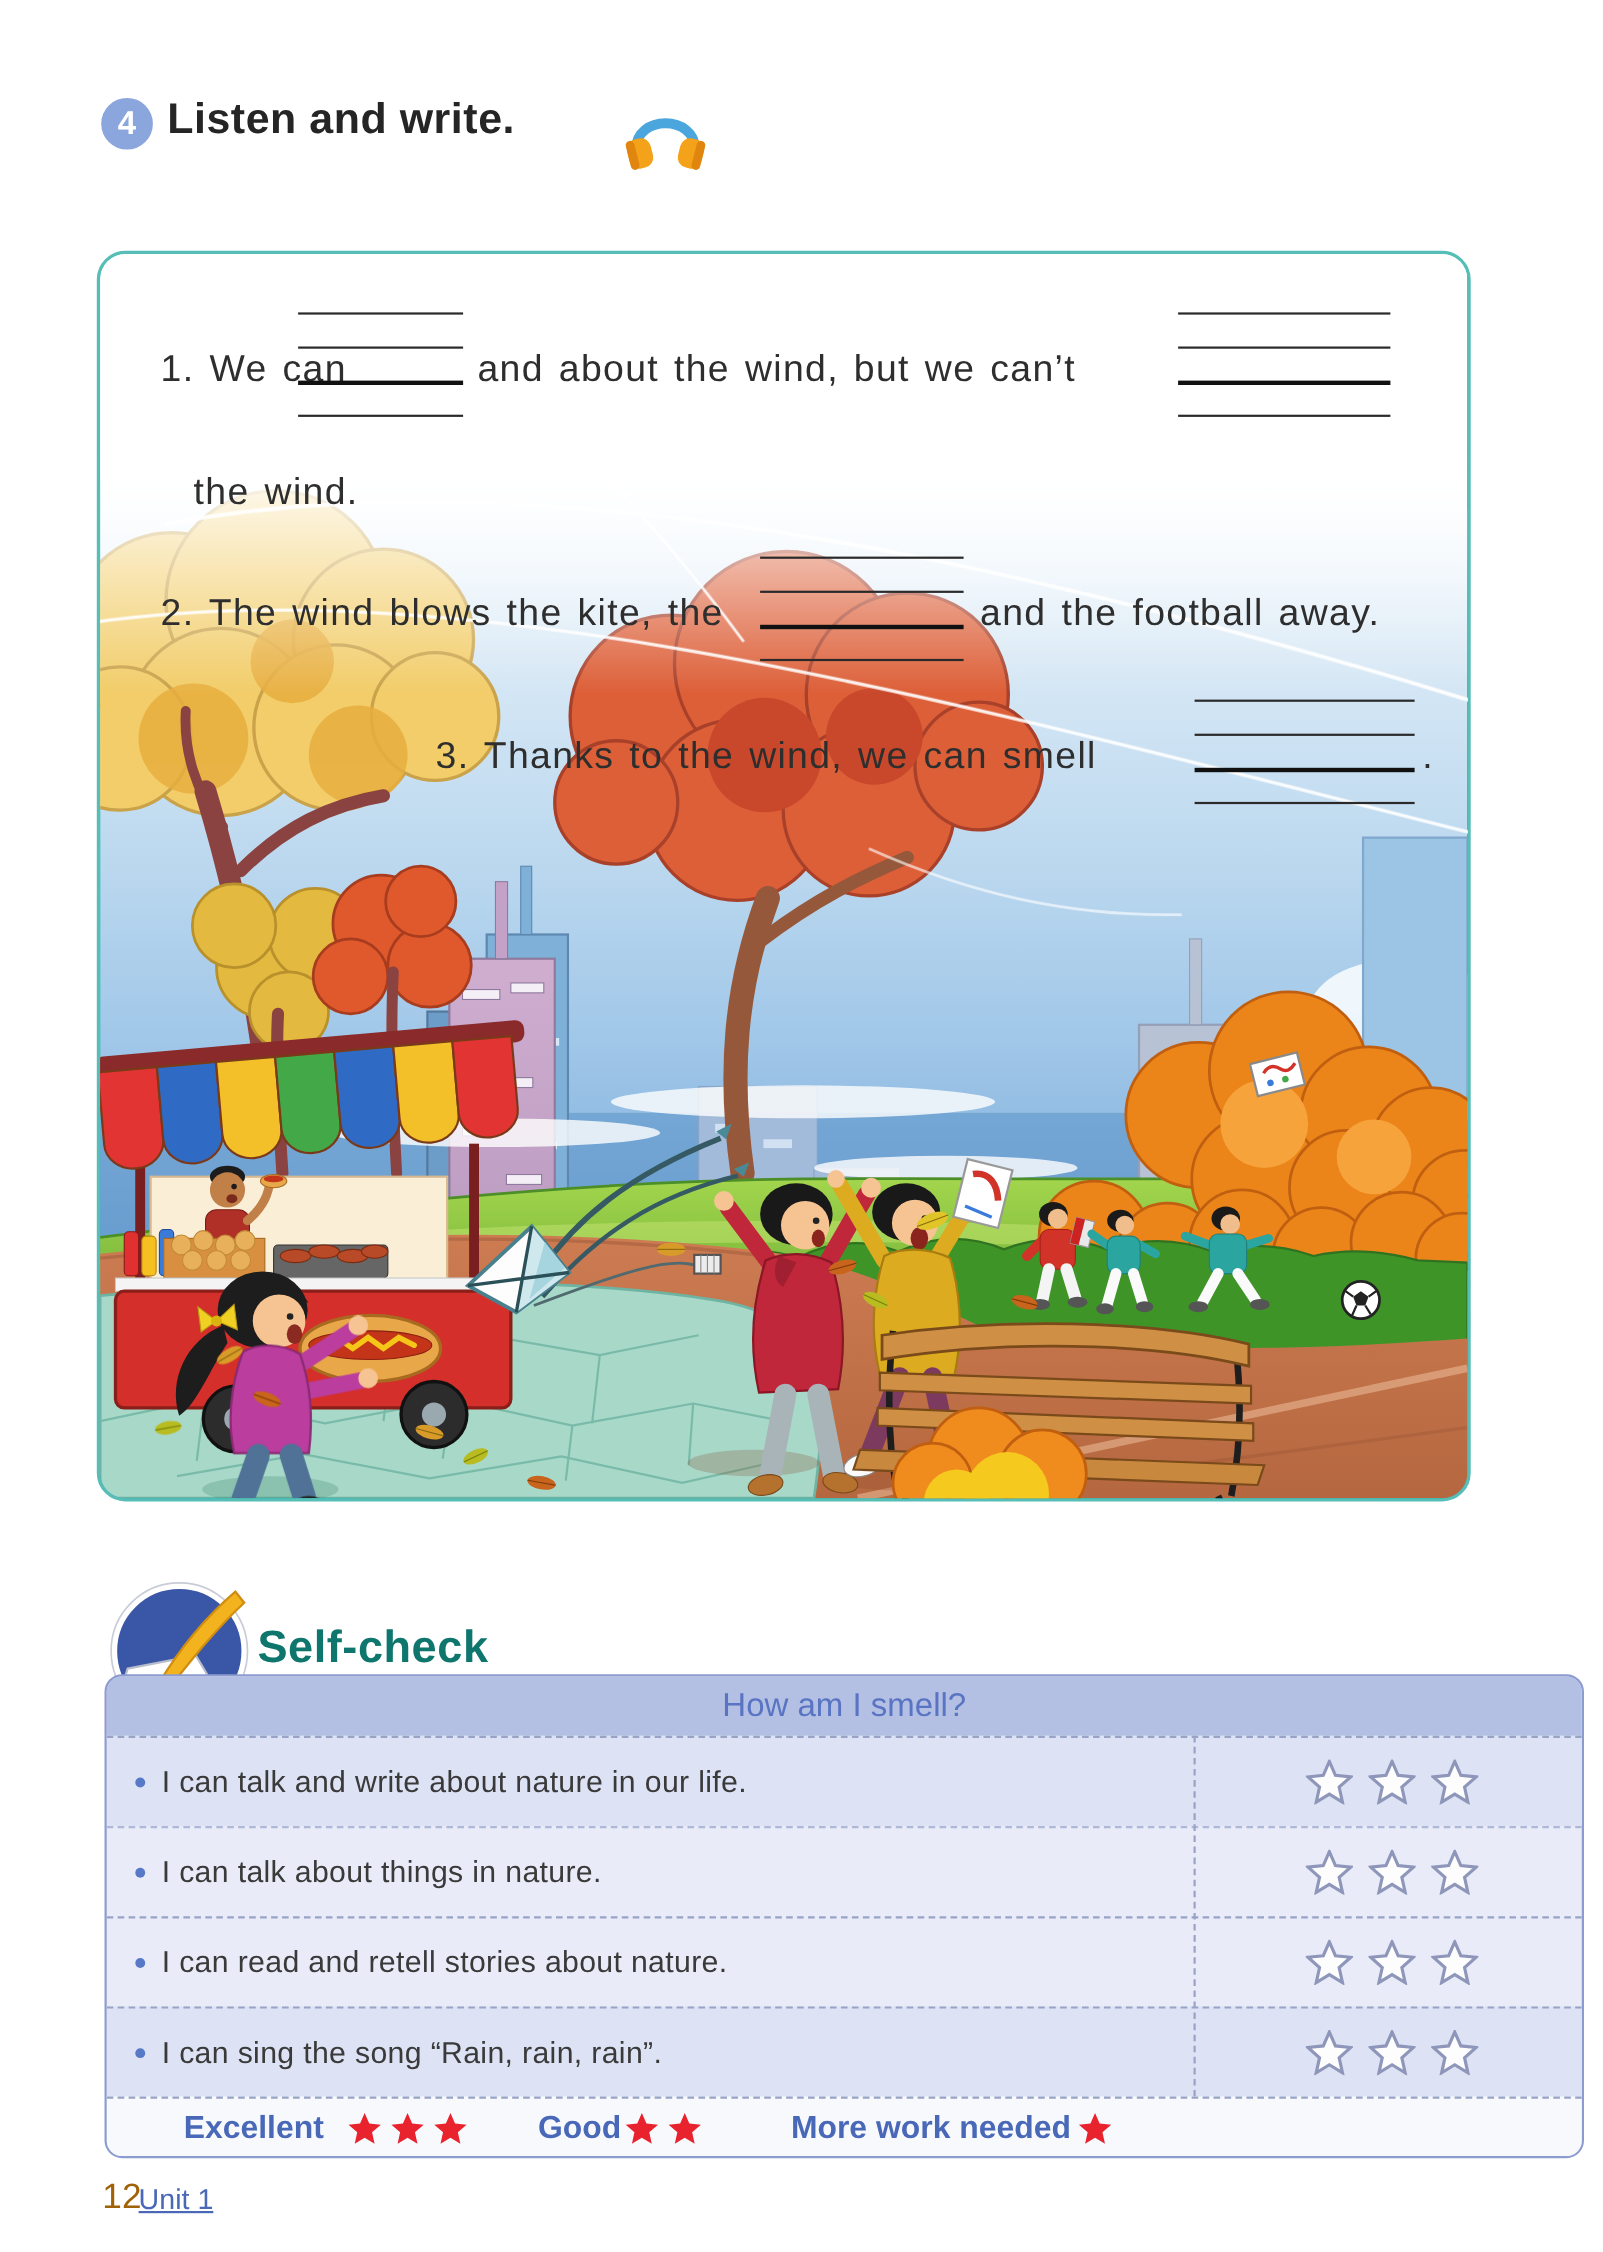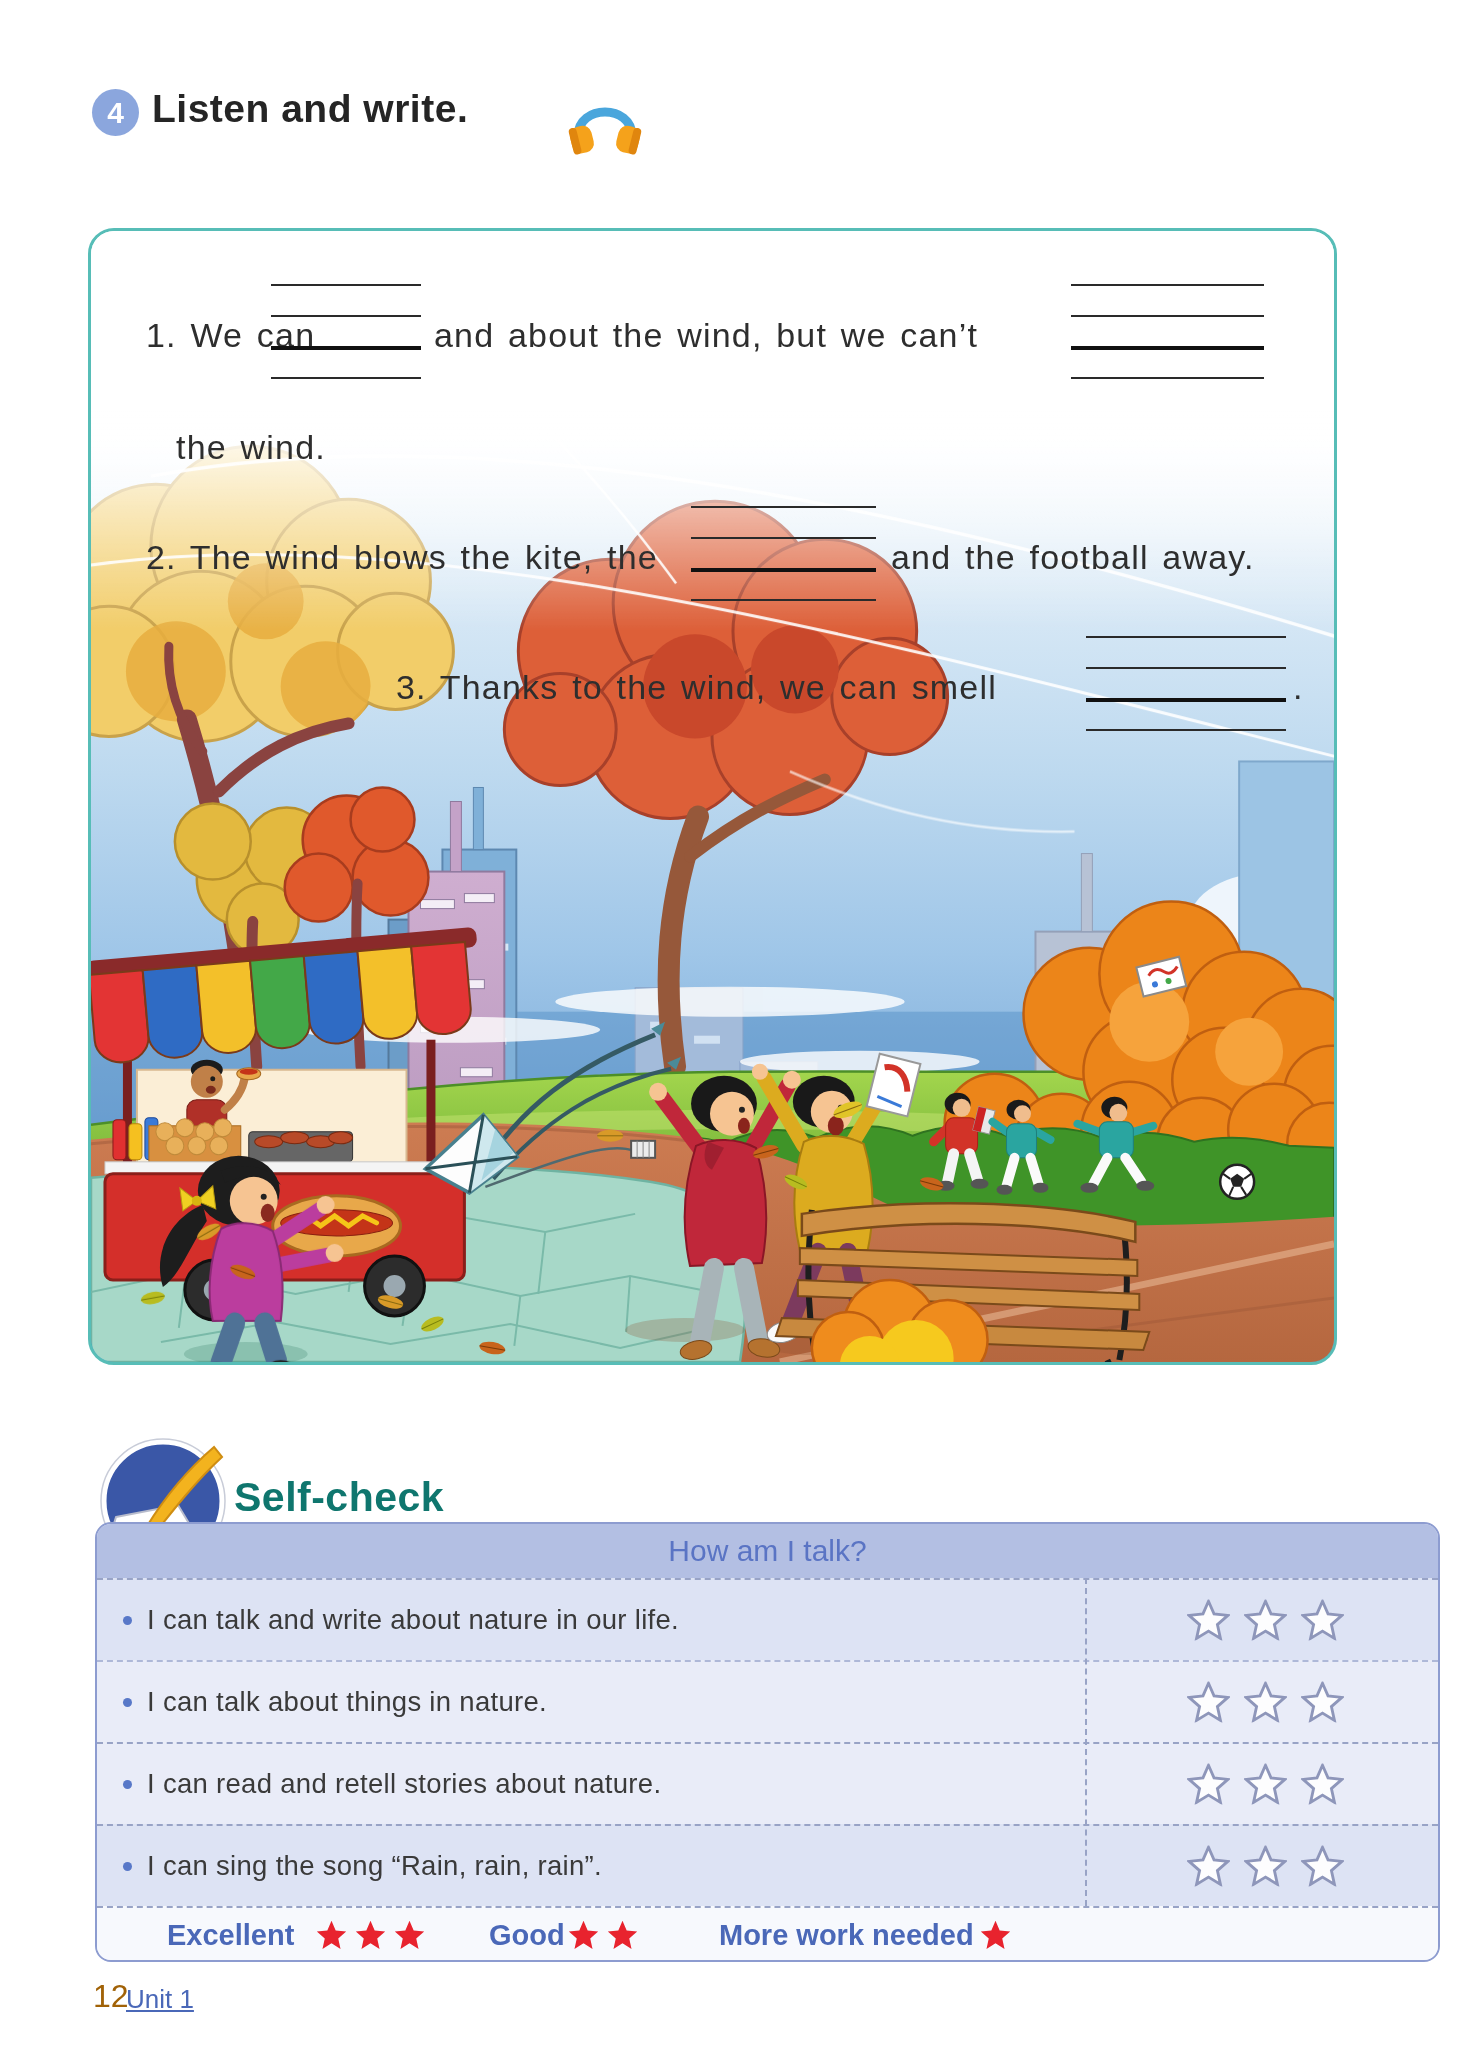--- a/index.html
+++ b/index.html
@@ -559,21 +559,21 @@
     <circle cx="65" cy="64" r="62" fill="none" stroke="#c8ccd8" stroke-width="1.5"></circle>
     <polygon points="18,80 80,68 98,98 10,106" fill="#ffffff" stroke="#b8bccc" stroke-width="2"></polygon>
     <path d="M30 90 q8 -6 16 0 q8 6 16 -2" fill="none" stroke="#c8992a" stroke-width="3"></path>
     <path d="M116 10 C88 34 64 64 46 94 L54 100 C76 72 98 44 124 20 Z" fill="#f3b31e" stroke="#cf8d12" stroke-width="2"></path>
     <path d="M46 94 L38 106" stroke="#8a5a10" stroke-width="3"></path>
     <path d="M22 98 q12 6 24 2 M26 106 q10 4 20 1" fill="none" stroke="#d8a018" stroke-width="2.5"></path>
   </svg>
   <div class="sc-title">Self-check</div>
 
   <div class="sc-table">
-    <div class="sc-head">How am I talk?</div>
+    <div class="sc-head">How am I smell?</div>
 
     <div class="sc-row alt">
       <span class="dot"></span>
       <span class="itm">I can talk and write about nature in our life.</span>
       <span class="row-stars">
           <svg viewBox="0 0 24 23">
             <path d="M12 1 L15.1 8.1 L22.9 8.9 L17 14.1 L18.7 21.8 L12 17.7 L5.3 21.8 L7 14.1 L1.1 8.9 L8.9 8.1 Z"></path>
           </svg>
           <svg viewBox="0 0 24 23">
             <path d="M12 1 L15.1 8.1 L22.9 8.9 L17 14.1 L18.7 21.8 L12 17.7 L5.3 21.8 L7 14.1 L1.1 8.9 L8.9 8.1 Z"></path>

